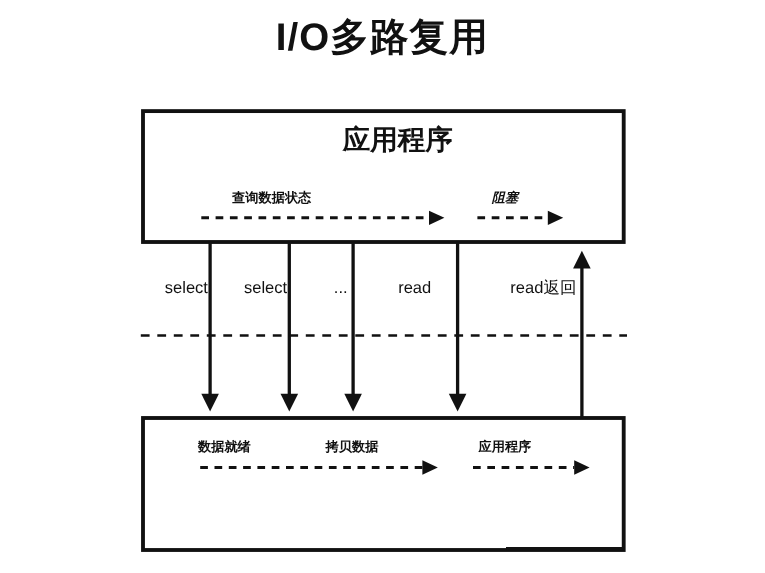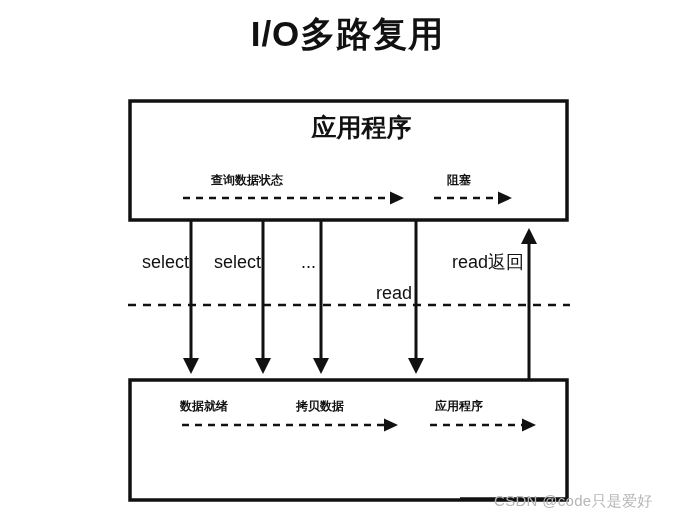--- a/index.html
+++ b/index.html
@@ -49,40 +49,40 @@
   .flow-label {
     position: absolute;
     font-size: 12px;
     font-weight: 700;
     color: #111111;
     line-height: 20px;
     white-space: nowrap;
   }
   .chan-label {
     position: absolute;
-    font-size: 18px;
+    font-size: 15px;
     font-weight: 400;
     color: #111111;
     line-height: 22px;
     white-space: nowrap;
     text-align: right;
   }
   
   #label-query  { left: 211px; top: 170px; }
-  #label-block  { left: 447px; top: 170px; }
+  #label-block  { left: 447px; top: 170px; font-style: italic; }
   
   #label-prepare { left: 180px; top: 396px; }
   #label-ready   { left: 296px; top: 396px; }
   #label-copy    { left: 435px; top: 396px; }
 
   
   #label-select-1 { left: 131px; top: 251px; width: 58px; }
   #label-select-2 { left: 203px; top: 251px; width: 58px; }
   #label-ellipsis { left: 268px; top: 251px; width: 48px; }
-  #label-read     { left: 354px; top: 251px; width: 58px; margin-top: 31px; }
+  #label-read     { left: 334px; top: 251px; width: 58px; }
   #label-readret  { left: 440px; top: 251px; width: 84px; }
 
   .watermark {
     position: absolute;
     left: 494px;
     top: 491px;
     font-size: 15px;
     color: #b6b6b6;
     letter-spacing: 0.3px;
     line-height: 20px;
@@ -166,15 +166,14 @@
   <div class="chan-label" id="label-select-1">select</div>
 
   <div class="chan-label" id="label-select-2">select</div>
 
   <div class="chan-label" id="label-ellipsis">...</div>
 
   <div class="chan-label" id="label-read">read</div>
 
   <div class="chan-label" id="label-readret">read返回</div>
 
-  <div class="watermark">CSDN @code只是爱好</div>
 
 </div>
 
 </body></html>

